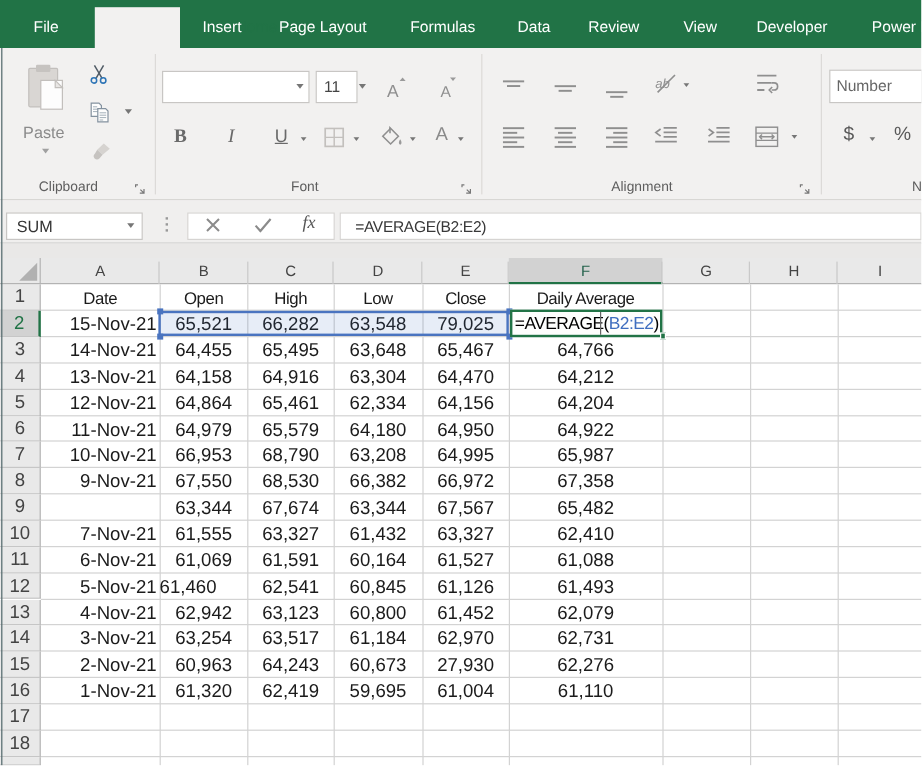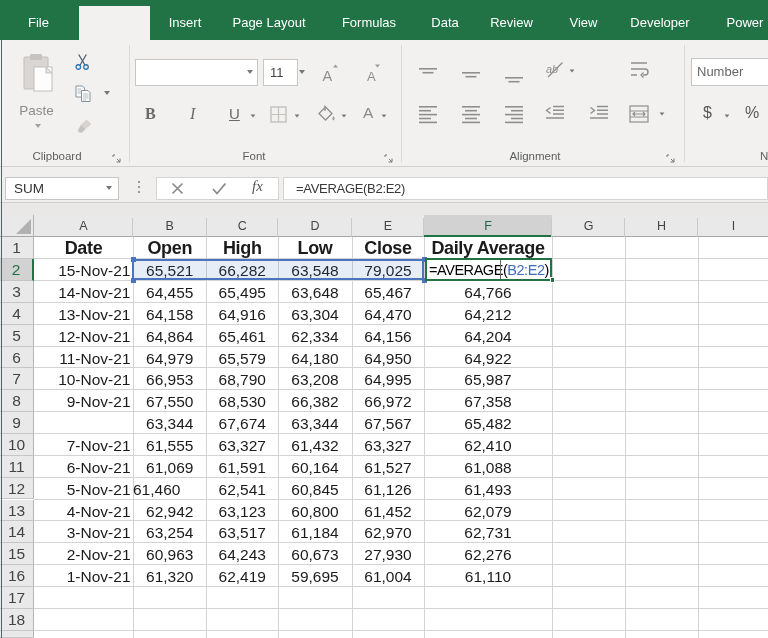--- a/index.html
+++ b/index.html
@@ -3,21 +3,21 @@
 *{margin:0;padding:0;box-sizing:border-box}
 html,body{width:768px;height:638px;overflow:hidden;background:#fff;
  font-family:"Liberation Sans",sans-serif;}
 .ab{position:absolute}
 #page{position:relative;width:768px;height:638px;overflow:hidden;background:#fff}
 .tabtxt{color:#fff;font-size:13px;line-height:46px;white-space:nowrap}
 .glabel{color:#5e5e5e;font-size:11.5px;white-space:nowrap}
 .hl{color:#444;font-size:12.5px;text-align:center}
 .num{font-size:15.5px;color:#1b1b1b;white-space:nowrap}
 .ctr{text-align:center}
-.bold{font-weight:bold;font-size:18px;letter-spacing:-0.35px}
+.bold{font-weight:normal;font-size:14px;letter-spacing:-0.35px}
 .gl{background:#d3d3d3}
 .arr{width:0;height:0;border-left:3.5px solid transparent;border-right:3.5px solid transparent;border-top:4px solid #767676}
 </style></head><body>
 <div id="page">
 
 <div class="ab" style="left:0;top:0;width:768px;height:40.3px;background:#217346"></div>
 <div class="ab" style="left:79px;top:6px;width:71px;height:34.3px;background:#f2f1f0"></div>
 <div class="ab tabtxt" style="left:-21.5px;top:0;width:120px;text-align:center">File</div>
 <div class="ab tabtxt" style="left:0;top:0;width:231.0px;text-align:right;color:#217346">Home</div>
 <div class="ab tabtxt" style="left:125px;top:0;width:120px;text-align:center">Insert</div>

